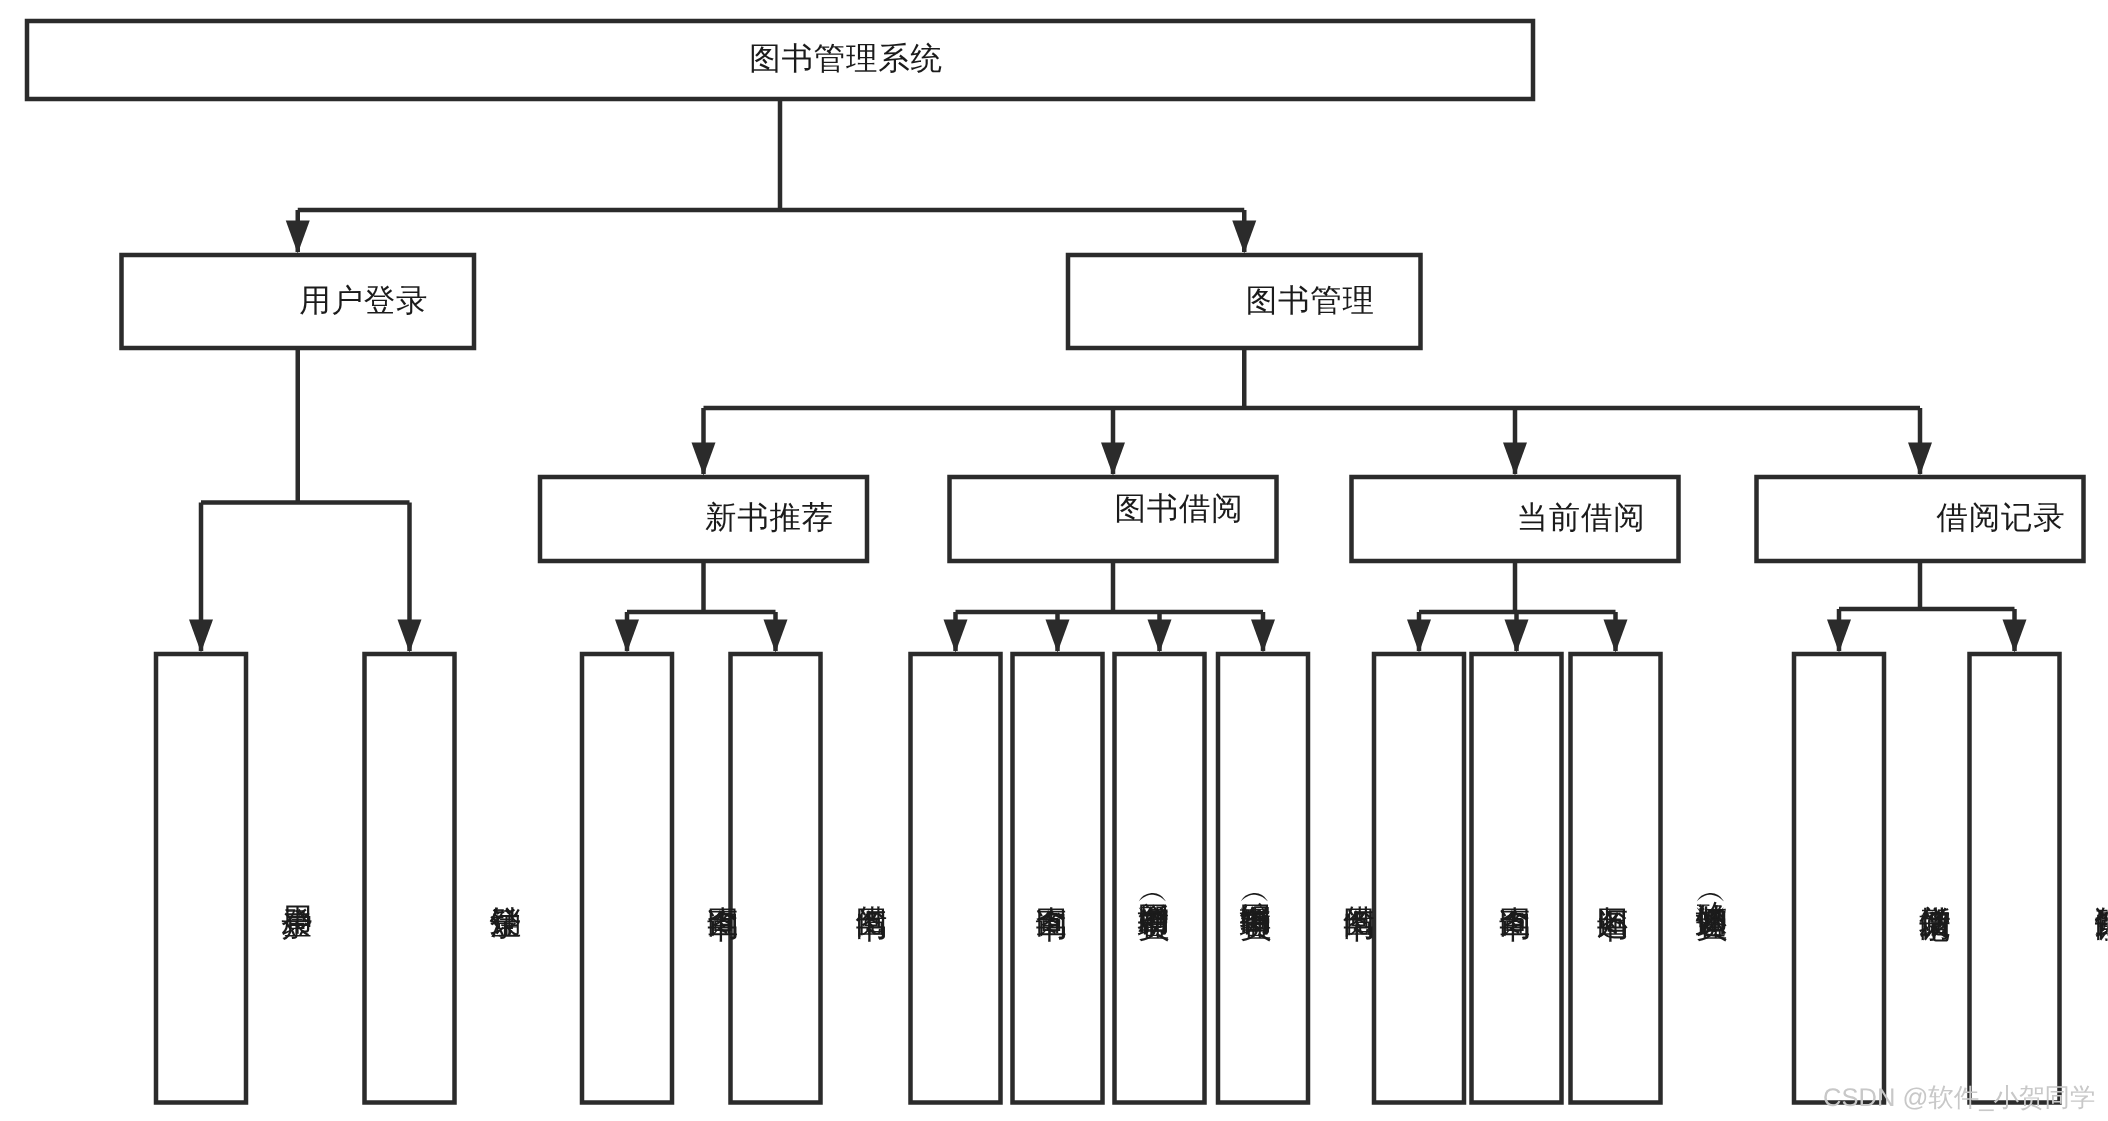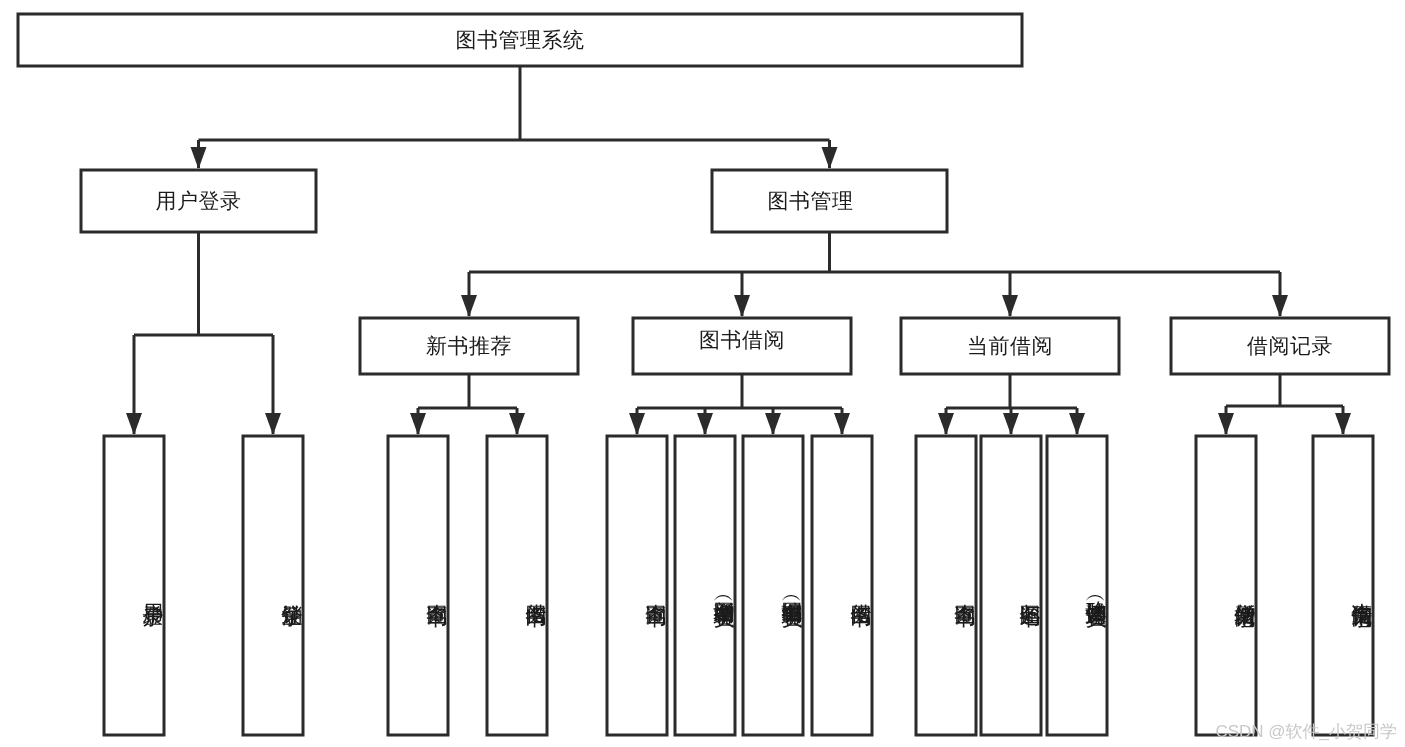--- a/index.html
+++ b/index.html
@@ -46,20 +46,21 @@
     display: flex;
     align-items: center;
     justify-content: center;
     color: #1b1b1b;
     font-family: "Liberation Sans", "DejaVu Sans", sans-serif;
     font-size: 21px;
     line-height: 1.08;
     letter-spacing: 0.5px;
     pointer-events: none;
     white-space: nowrap;
+    margin-left: 44px;
   }
   .node-label.vertical {
     writing-mode: vertical-rl;
     text-orientation: upright;
     align-items: flex-start;
     justify-content: center;
     padding-top: 6px;
     box-sizing: border-box;
     letter-spacing: 1px;
   }
@@ -154,21 +155,21 @@
         <line x1="1226" y1="406" x2="1226" y2="434" class="connector"></line>
         <polygon points="1218,413 1234,413 1226,435" class="arrow-head"></polygon>
         <line x1="1343" y1="406" x2="1343" y2="434" class="connector"></line>
         <polygon points="1335,413 1351,413 1343,435" class="arrow-head"></polygon>
       </g>
   </svg>
 
   <div id="labels-layer">
       <div class="node-label" style="left: 18px; top: 14px; width: 1004px; height: 52px;">图书管理系统</div>
       <div class="node-label" style="left: 81px; top: 170px; width: 235px; height: 62px;">用户登录</div>
-      <div class="node-label" style="left: 693px; top: 170px; width: 235px; height: 62px;">图书管理</div>
+      <div class="node-label" style="left: 712px; top: 170px; width: 235px; height: 62px;">图书管理</div>
       <div class="node-label" style="left: 360px; top: 318px; width: 218px; height: 56px; border-radius: 10px;">新书推荐</div>
       <div class="node-label" style="left: 633px; top: 318px; width: 218px; height: 44px;">图书借阅</div>
       <div class="node-label" style="left: 901px; top: 318px; width: 218px; height: 56px;">当前借阅</div>
       <div class="node-label" style="left: 1171px; top: 318px; width: 238px; height: 56px;">借阅记录</div>
       <div class="node-label vertical" style="left: 104px; top: 436px; width: 60px; height: 299px;">用户登录</div>
       <div class="node-label vertical" style="left: 243px; top: 436px; width: 60px; height: 299px;">注销登录</div>
       <div class="node-label vertical" style="left: 388px; top: 436px; width: 60px; height: 299px;">查询图书</div>
       <div class="node-label vertical" style="left: 487px; top: 436px; width: 60px; height: 299px;">借阅图书</div>
       <div class="node-label vertical" style="left: 607px; top: 436px; width: 60px; height: 299px;">查询图书</div>
       <div class="node-label vertical" style="left: 675px; top: 436px; width: 60px; height: 299px;">新增图书（管理员）</div>

